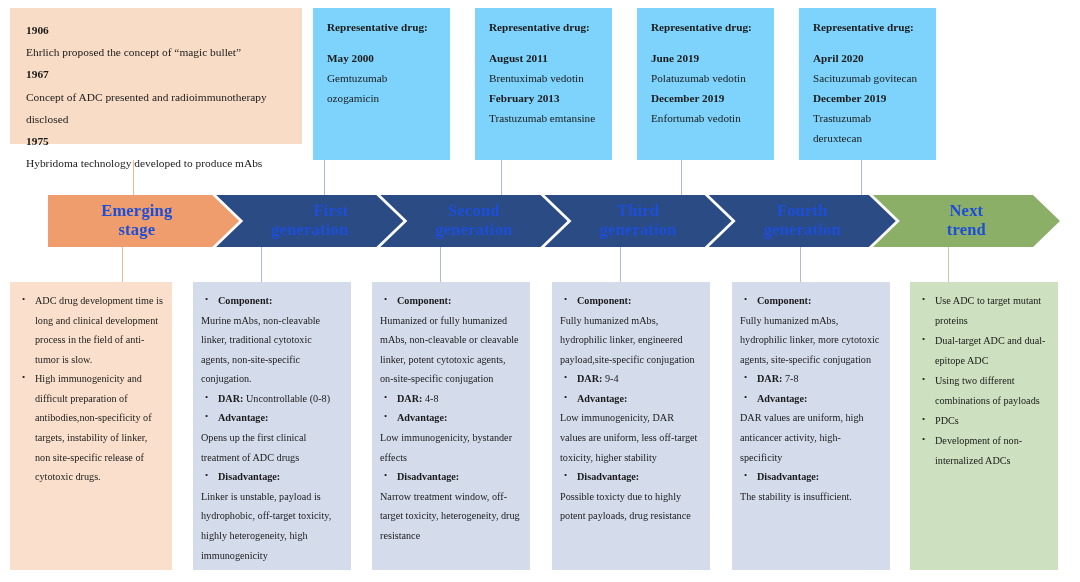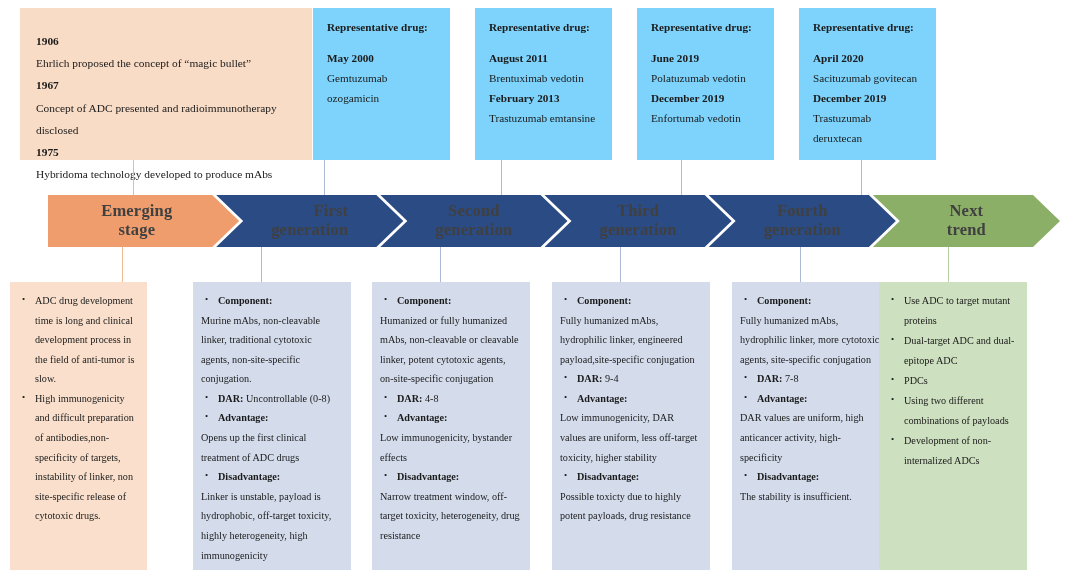--- a/index.html
+++ b/index.html
@@ -25,35 +25,34 @@
     line-height:1.78;
   }
   .topbox .hdr { font-weight:bold; }
   .topbox .sub { font-weight:bold; }
   .topbox .txt { font-weight:normal; }
   .topbox .gap { height:11px; }
 
   
   .tl0 {
     background:#f9dcc6;
-    left:10px; top:8px; width:292px; height:152px;
-    padding:22px 16px;
+    left:10px; top:8px; width:292px; height:136px;
+    padding:11px 16px;
     line-height:1.95;
     font-size:11.4px;
-    margin-left:10px;
   }
 
   .tlblue { background:#7dd3fc; }
 
   
   #banner { position:absolute; left:48px; top:195px; width:1012px; height:52px; }
   .arrow {
     position:absolute; top:0; height:52px;
     display:flex; align-items:center; justify-content:center;
-    color:#404040;
+    color:#1d4ed8;
     font-weight:bold;
     font-size:16.5px;
     line-height:1.14;
     text-align:center;
     letter-spacing:.2px;
   }
   .arrow span { display:block; }
 
   
   .botbox {
@@ -179,21 +178,21 @@
       </div>
     </div>
 
   <div class="conn" style="left:122px; top:247px; height:35px; background:#f0b892;"></div>
   <div class="conn" style="left:261px; top:247px; height:35px; background:#aebad4;"></div>
   <div class="conn" style="left:440px; top:247px; height:35px; background:#aebad4;"></div>
   <div class="conn" style="left:620px; top:247px; height:35px; background:#aebad4;"></div>
   <div class="conn" style="left:800px; top:247px; height:35px; background:#aebad4;"></div>
   <div class="conn" style="left:948px; top:247px; height:35px; background:#b9cfa6;"></div>
 
-  <div class="botbox pinkbox" id="detail-emerging" style="left:10px;  width:137px;">
+  <div class="botbox pinkbox" id="detail-emerging" style="left:10px;  width:162px;">
       <ul>
         <li class="bulleted"><span>ADC drug development time is long and clinical development process in the field of anti-tumor is slow.</span></li>
         <li class="bulleted"><span>High immunogenicity and difficult preparation of antibodies,non-specificity of targets, instability of linker, non site-specific release of cytotoxic drugs.</span></li>
       </ul>
     </div>
   <div class="botbox bluebox" id="detail-first" style="left:193px; width:158px;">
       <ul>
         <li class="bulleted"><b>Component:</b></li>
         <li class="plain"><span> Murine mAbs,  non-cleavable linker, traditional cytotoxic agents, non-site-specific conjugation.</span></li>
         <li class="bulleted"><b>DAR:</b><span> Uncontrollable (0-8)</span></li>
@@ -229,23 +228,23 @@
       <ul>
         <li class="bulleted"><b>Component:</b></li>
         <li class="plain"><span>Fully humanized mAbs, hydrophilic linker, more cytotoxic agents, site-specific conjugation</span></li>
         <li class="bulleted"><b>DAR:</b><span> 7-8</span></li>
         <li class="bulleted"><b>Advantage:</b></li>
         <li class="plain"><span>DAR values are uniform, high anticancer activity, high-specificity</span></li>
         <li class="bulleted"><b>Disadvantage:</b></li>
         <li class="plain"><span>The stability is insufficient.</span></li>
       </ul>
     </div>
-  <div class="botbox greenbox" id="detail-next" style="left:879px; width:148px;">
+  <div class="botbox greenbox" id="detail-next" style="left:910px; width:148px;">
       <ul>
         <li class="bulleted"><span>Use ADC to target mutant proteins</span></li>
         <li class="bulleted"><span>Dual-target ADC and dual-epitope ADC</span></li>
+        <li class="bulleted"><span>Using two different combinations of payloads</span></li>
         <li class="bulleted"><span>PDCs</span></li>
-        <li class="bulleted"><span>Using two different combinations of payloads</span></li>
         <li class="bulleted"><span>Development of non-internalized ADCs</span></li>
       </ul>
     </div>
 
 </div>
 
 </body></html>

